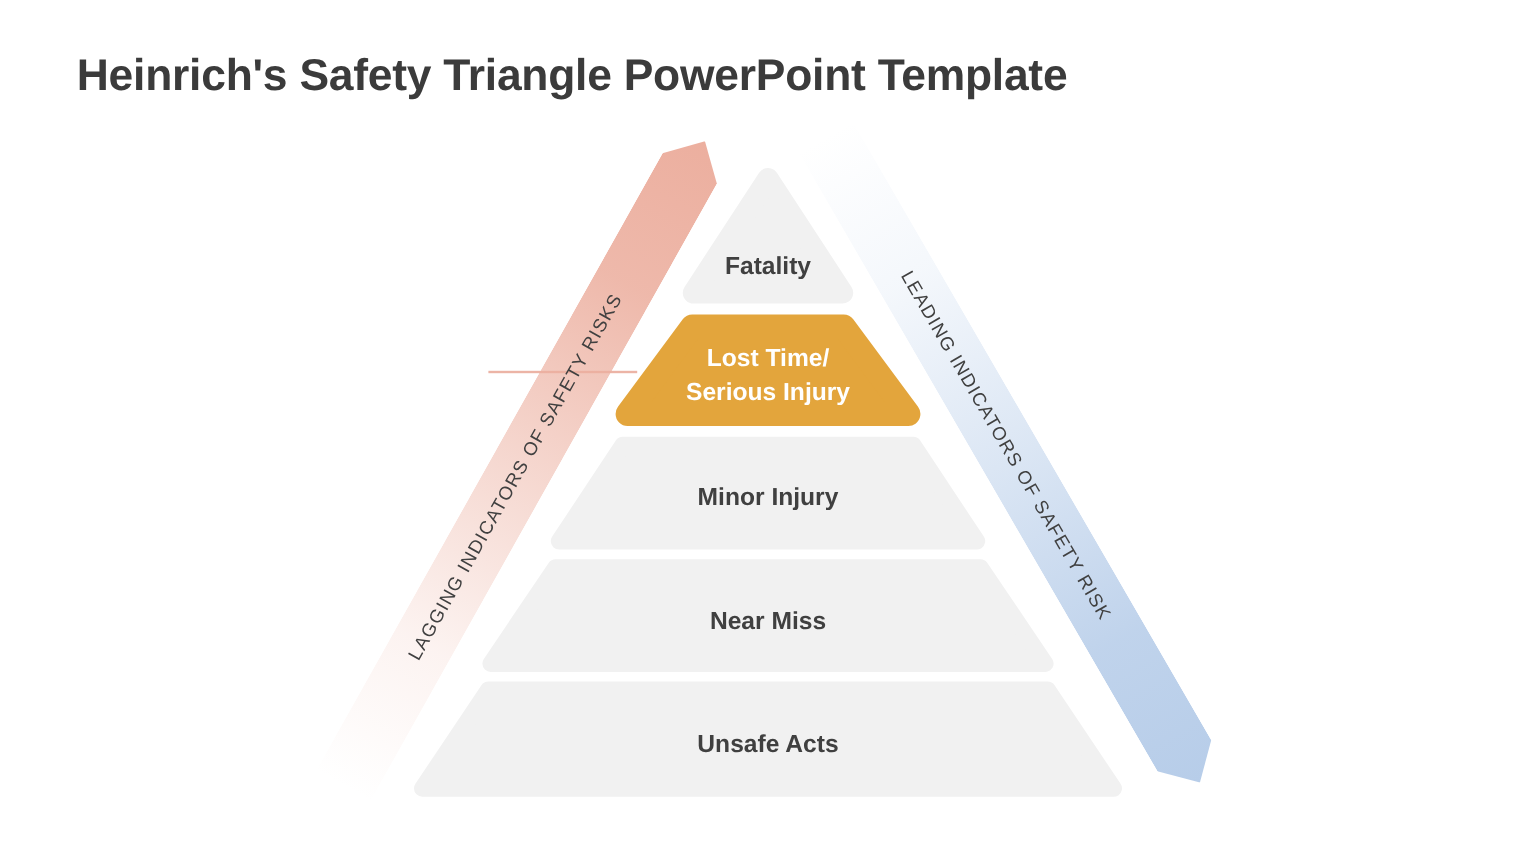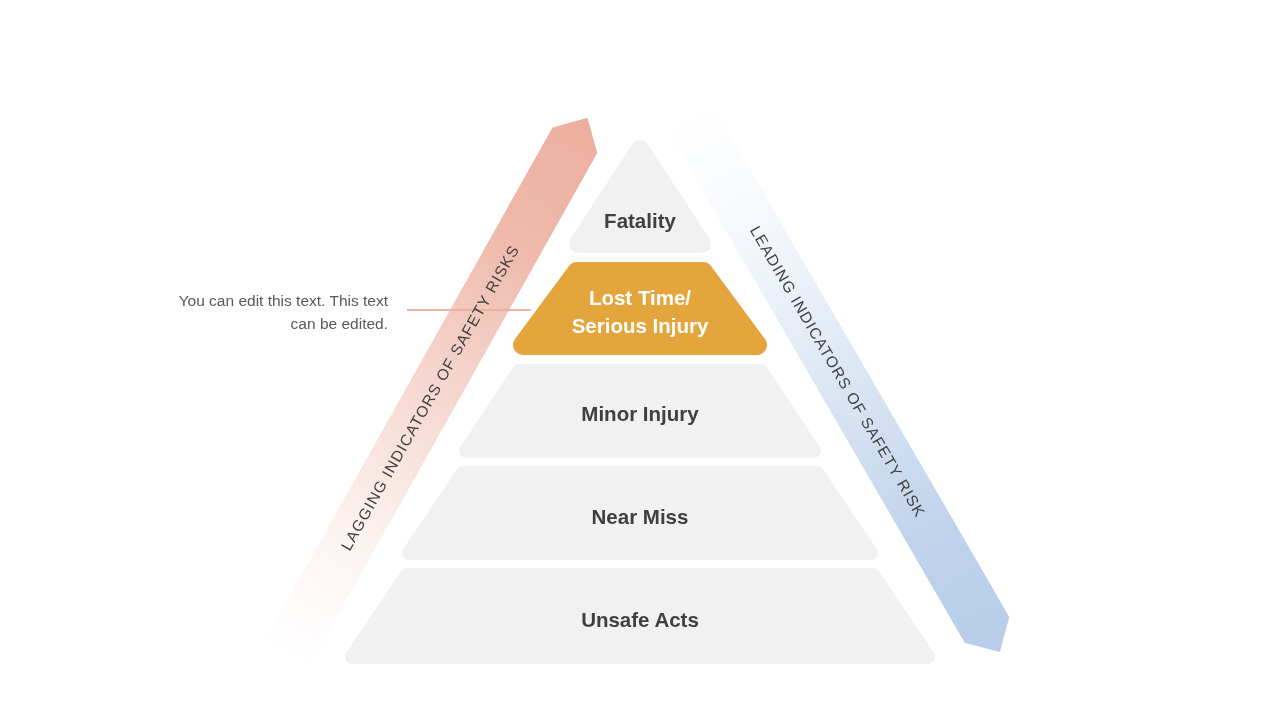--- a/index.html
+++ b/index.html
@@ -87,24 +87,24 @@
     font-weight: 700;
     font-size: 20.5px;
     text-anchor: middle;
   }
 </style>
 </head>
 <body>
 
 <div class="slide">
 
+  <h1 class="title">Heinrich's Safety Triangle PowerPoint Template</h1>
 
   <div class="callout-line"></div>
 
-  <div class="annotation">You can edit this text. This text can be edited.</div>
 
   <div class="banner banner-left">
     <span class="banner-label">LAGGING INDICATORS OF SAFETY RISKS</span>
   </div>
 
   <div class="banner banner-right">
     <span class="banner-label">LEADING INDICATORS OF SAFETY RISK</span>
   </div>
 
   <svg class="pyramid" width="1280" height="720" viewBox="0 0 1280 720">

